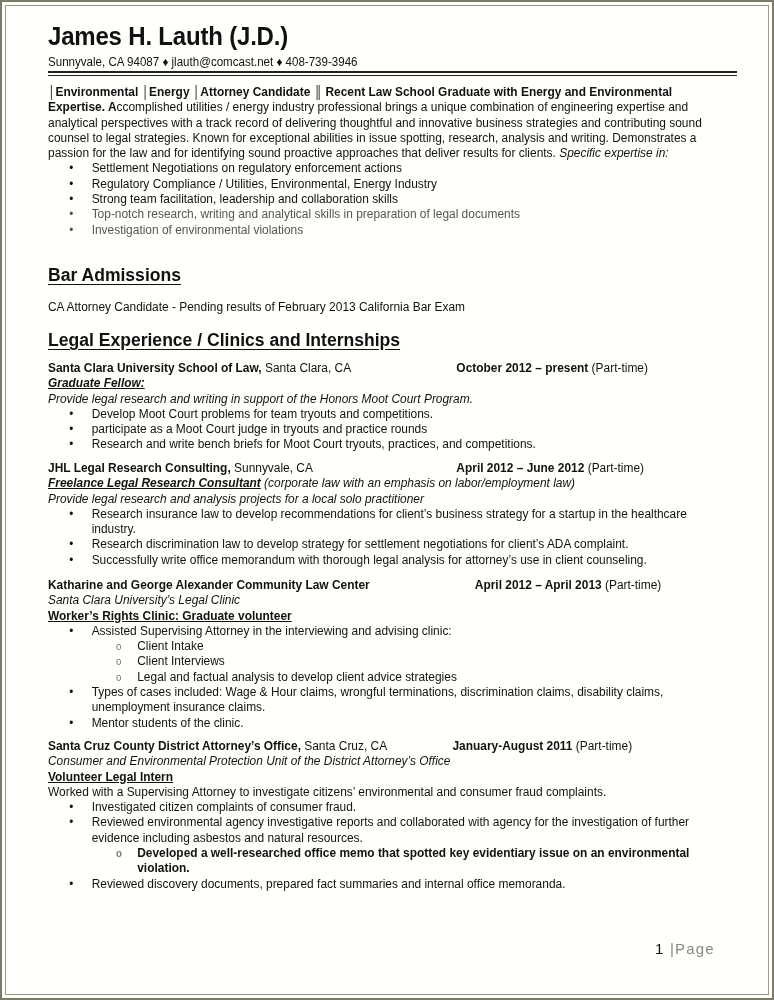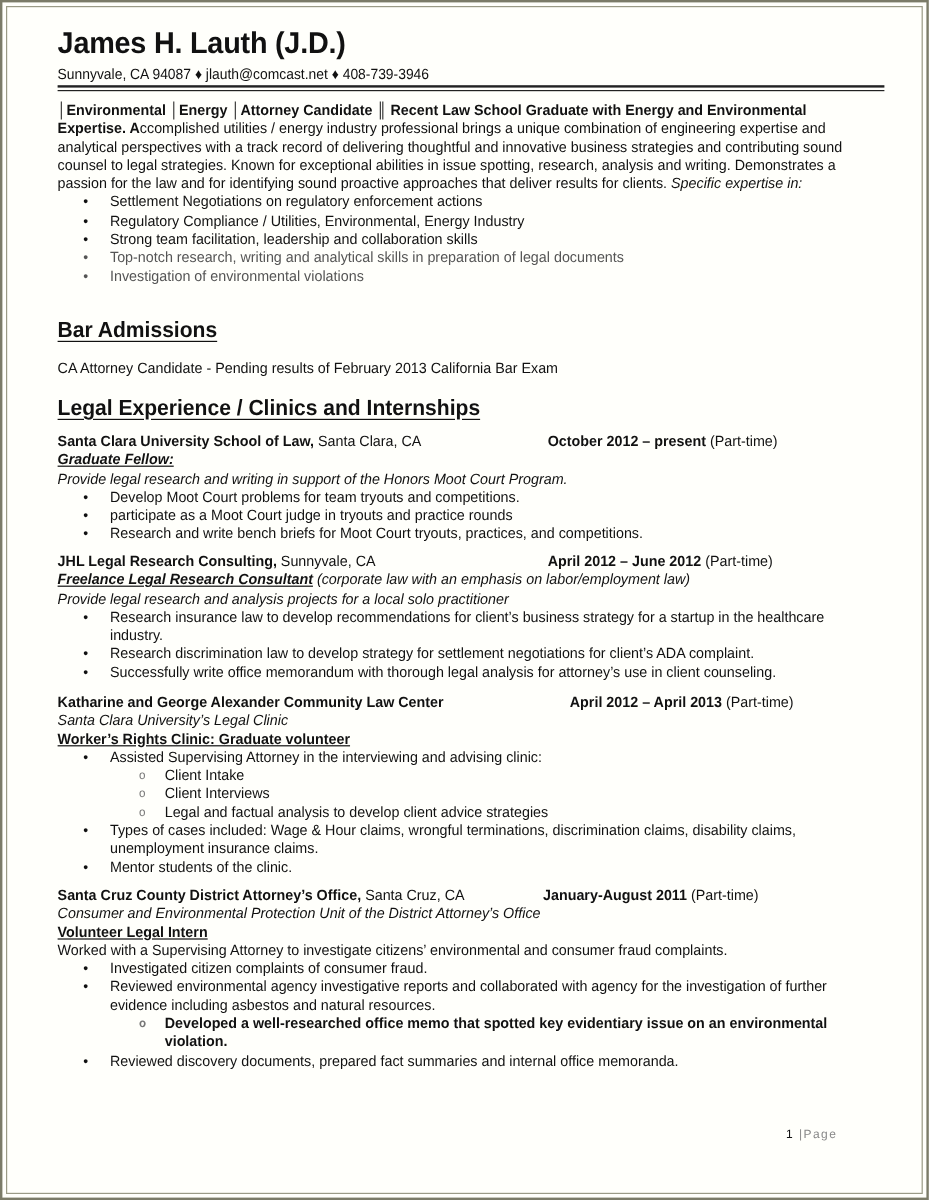--- a/index.html
+++ b/index.html
@@ -53,21 +53,21 @@
     text-underline-offset:3px;
     transform:scaleX(0.96); transform-origin:left; white-space:nowrap;
   }
   .sect-line { white-space:nowrap; }
   .date-col { position:absolute; top:0; white-space:nowrap; }
   .ul-bold { font-weight:bold; text-decoration:underline; }
   .ul-bi { font-weight:bold; font-style:italic; text-decoration:underline; }
   .it { font-style:italic; }
   .entry { position:absolute; left:0; width:690px; transform:scaleX(0.97); transform-origin:left; }
   .footer {
-    position:absolute; left:655px; top:940px; font-size:10px; white-space:nowrap;
+    position:absolute; left:655px; top:940px; font-size:15px; white-space:nowrap;
     letter-spacing:1.2px;
   }
   .footer .pg { color:#888; }
 </style>
 </head>
 <body>
 
 <div class="frame">
     <div class="frame-inner"></div>
   </div>

